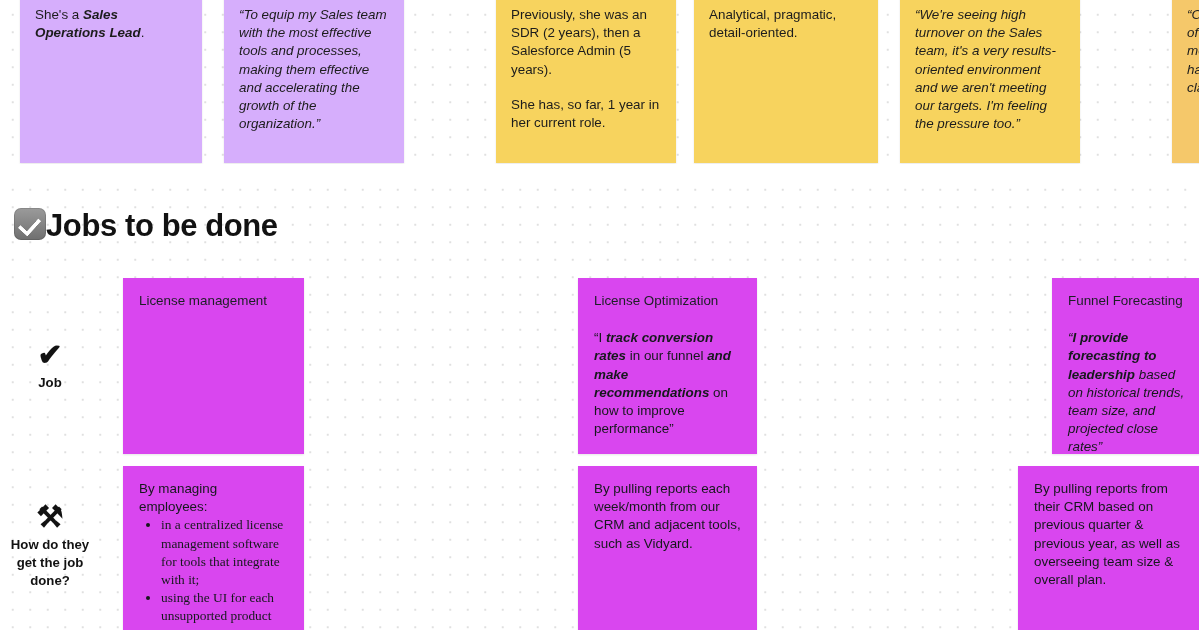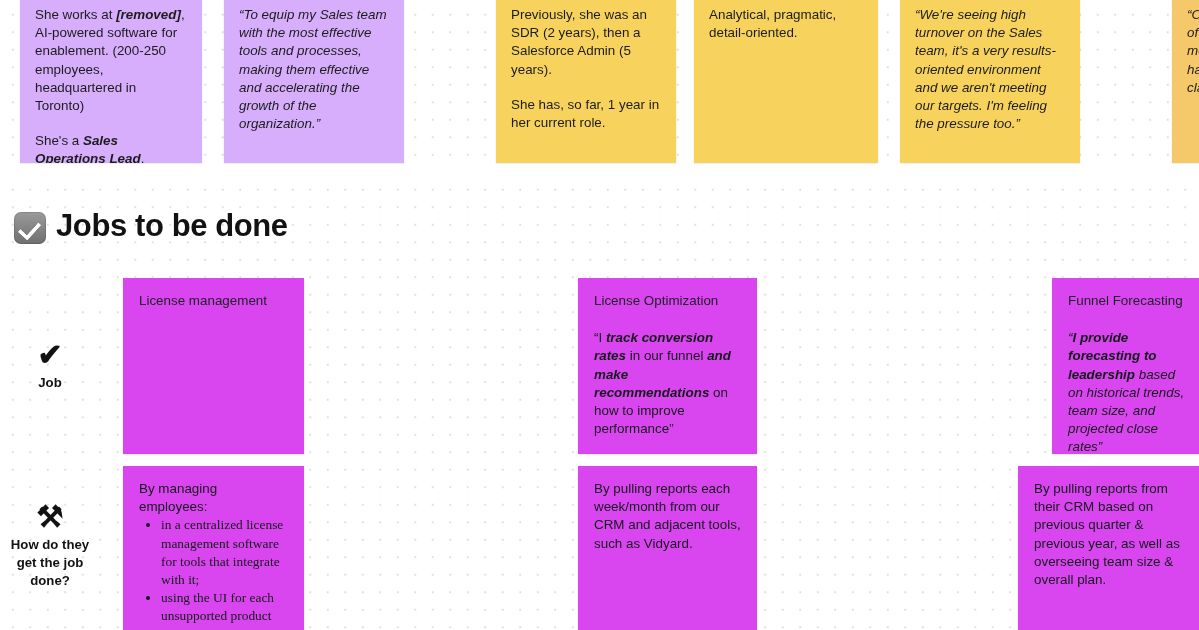--- a/index.html
+++ b/index.html
@@ -57,22 +57,21 @@
     height: 18px;
     background: #ffffff;
   }
 
   
   .section-head {
     position: absolute;
     left: 14px;
     top: 208px;
     display: flex;
-    align-items: flex-end;
-    gap: 10px;
+    align-items: flex-start;
   }
 
   .check-box-icon {
     width: 32px;
     height: 32px;
     border-radius: 7px;
     background: linear-gradient(180deg, #9b9b9b 0%, #6f6f6f 100%);
     position: relative;
     flex: 0 0 auto;
     box-shadow: inset 0 0 0 1px rgba(0,0,0,0.12);
@@ -149,21 +148,20 @@
 
   .row-job    { top: 278px; height: 176px; }
   .row-how    { top: 466px; height: 180px; }
 </style>
 </head>
 <body>
 
 <div class="top-row">
 
   <div class="note" style="left:20px; width:182px; background:#d6aefc;">
-    <p>She works at <b>[removed]</b>, AI-powered software for enablement. (200-250 employees, headquartered in Toronto)</p>
     <p>She's a <b>Sales Operations Lead</b>.</p>
   </div>
 
   <div class="note" style="left:224px; width:180px; background:#d6aefc;">
     <p class="q"><i>“To equip my Sales team with the most effective tools and processes, making them effective and accelerating the growth of the organization.”</i></p>
   </div>
 
   <div class="note" style="left:496px; width:180px; background:#f7d35e;">
     <p>Previously, she was an SDR (2 years), then a Salesforce Admin (5 years).</p>
     <p>She has, so far, 1 year in her current role.</p>

